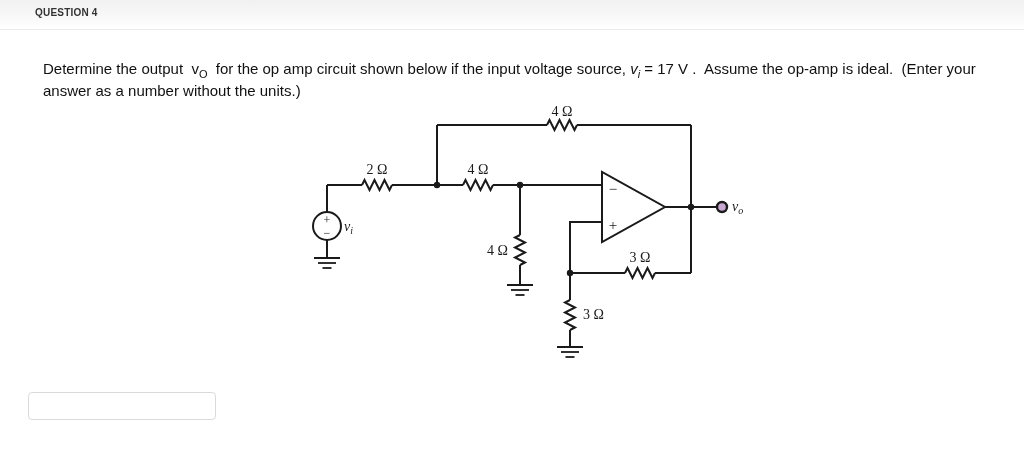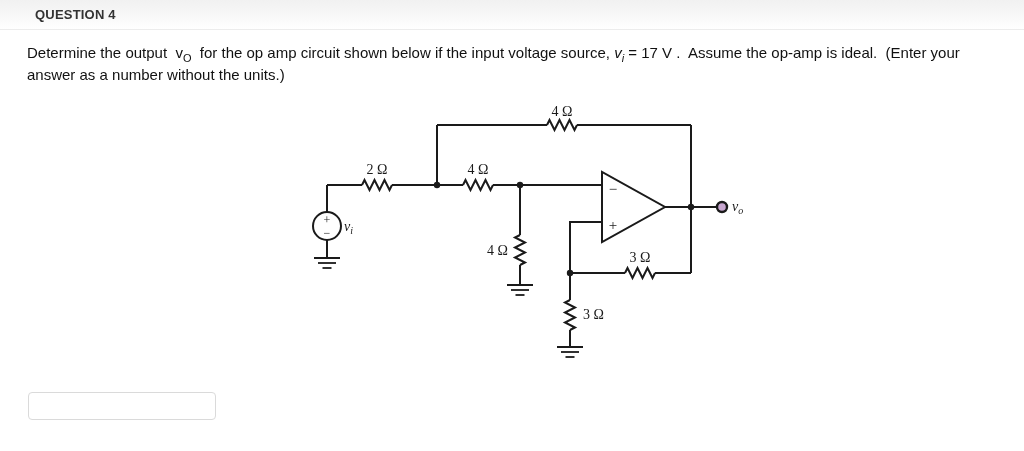--- a/index.html
+++ b/index.html
@@ -14,34 +14,34 @@
   .header-bar {
     position: absolute;
     left: 0; top: 0;
     width: 1024px; height: 29px;
     background: linear-gradient(to bottom, #f1f1f1 0%, #fafafa 70%, #ffffff 100%);
     border-bottom: 1px solid #ececec;
   }
   .header-title {
     position: absolute;
     left: 35px; top: 7px;
-    font-size: 13px;
+    font-size: 10px;
     font-weight: bold;
     letter-spacing: 0.2px;
     color: #333333;
   }
   .question-text {
     position: absolute;
     left: 27px; top: 42px;
     width: 975px;
     font-size: 15px;
     line-height: 22px;
     color: #111111;
     white-space: pre-wrap;
-    margin: 0;
+    margin: 16px;
   }
   .question-text sub {
     font-size: 11px;
     line-height: 0;
   }
   .vi-italic { font-style: italic; }
   .circuit-svg {
     position: absolute;
     left: 295px; top: 100px;
   }

